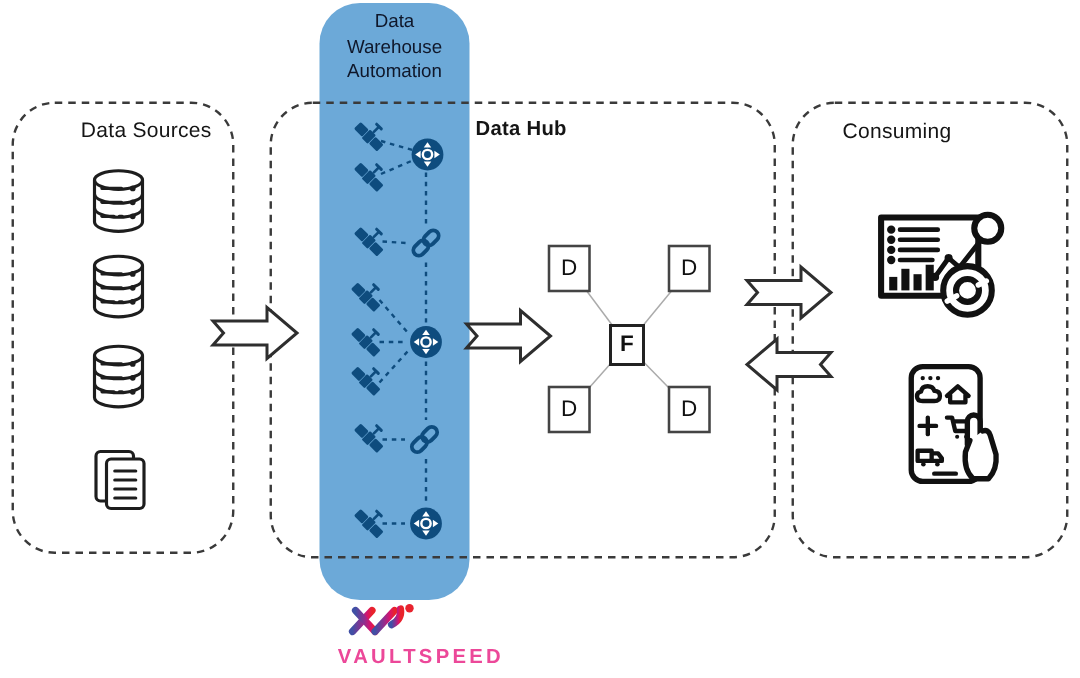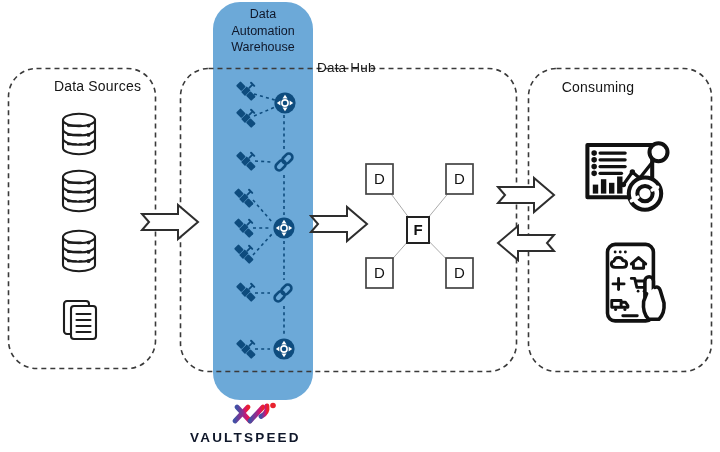--- a/index.html
+++ b/index.html
@@ -11,22 +11,22 @@
   .box-title{font-size:14px;letter-spacing:.2px;color:#151515;}
   .center{text-align:center;}
   .band-title{
     position:absolute;left:213px;top:6px;width:100px;text-align:center;
     color:#0f172a;font-size:12.5px;line-height:16.5px;font-weight:400;
   }
   .node-letter{
     position:absolute;text-align:center;font-size:15px;color:#111;
   }
   .brand-text{
-    position:absolute;left:190px;top:430px;width:146px;text-align:left;
-    font-size:13.5px;font-weight:bold;letter-spacing:2.2px;color:#0f172a;
+    position:absolute;left:190px;top:430px;width:146px;text-align:right;
+    font-size:13.5px;font-weight:bold;letter-spacing:2.2px;color:#ec4899;
   }
 </style>
 </head>
 <body>
 
 <div class="canvas">
 
   <svg class="abs" style="left:0;top:0" width="720" height="452" viewBox="0 0 720 452">
     <defs>
 
@@ -194,25 +194,25 @@
     <use href="#barrow" transform="translate(142,203)"></use>
     <use href="#barrow" transform="translate(311,205)"></use>
     <use href="#barrow" transform="translate(498,176)"></use>
     <use href="#barrow" transform="translate(554,224) scale(-1,1)"></use>
   </svg>
 
   <div class="abs box-title center" style="left:24px;top:78px;width:147px;">Data Sources</div>
 
   <div class="band-title">
     <div>Data</div>
+    <div>Warehouse</div>
     <div>Automation</div>
-    <div>Warehouse</div>
   </div>
 
-  <div class="abs box-title" style="left:317px;top:60px;font-size:13.5px;">Data Hub</div>
+  <div class="abs box-title" style="left:317px;top:78px;font-size:13.5px;font-weight:bold;">Data Hub</div>
 
   <div class="abs box-title center" style="left:506px;top:79px;width:184px;">Consuming</div>
 
   <div class="node-letter" style="left:366px;top:170px;width:27px;">D</div>
   <div class="node-letter" style="left:446px;top:170px;width:27px;">D</div>
   <div class="node-letter" style="left:366px;top:264px;width:27px;">D</div>
   <div class="node-letter" style="left:446px;top:264px;width:27px;">D</div>
   <div class="node-letter" style="left:407px;top:221px;width:22px;font-weight:bold;">F</div>
 
   <svg class="abs" style="left:231px;top:400px;" width="64" height="27" viewBox="0 0 64 27">

